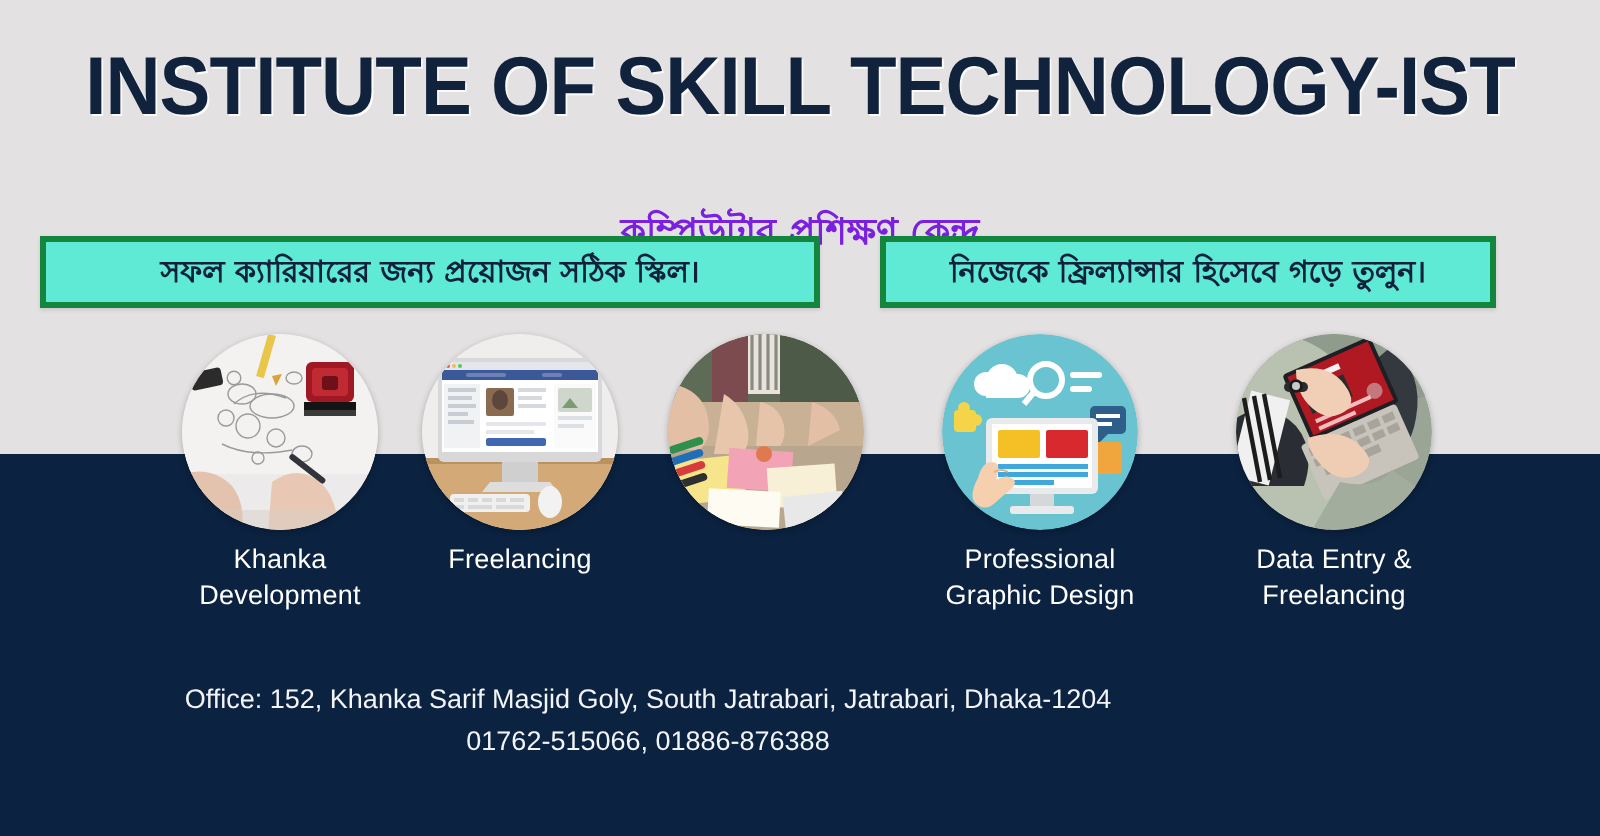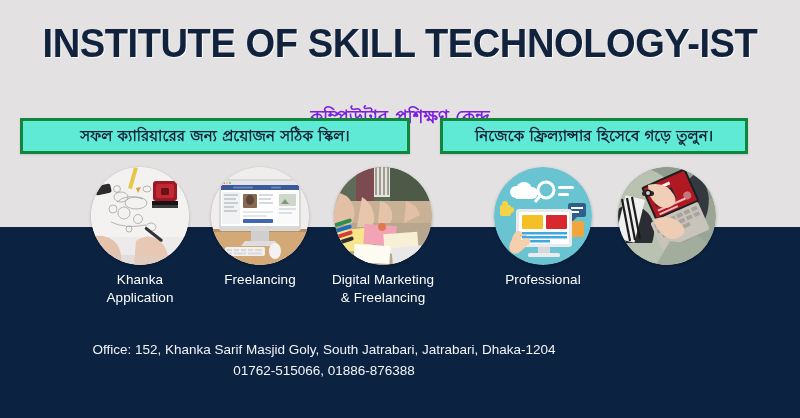--- a/index.html
+++ b/index.html
@@ -73,21 +73,21 @@
     position:absolute;top:104px;left:-22px;width:142px;
     text-align:center;
     color:#ffffff;
     font-family:"Liberation Sans","DejaVu Sans",sans-serif;
     font-size:13.5px;line-height:1.33;
     letter-spacing:0.1px;
   }
   #svc-0{left:91px;}
   #svc-1{left:211px;}
   #svc-2{left:334px;}
-  #svc-3{left:494px;}
+  #svc-3{left:471px;}
   #svc-4{left:618px;}
   
   #footer{
     position:absolute;left:0;top:340px;width:648px;
     text-align:center;color:#f2f4f7;
     font-family:"Liberation Sans","DejaVu Sans",sans-serif;
     font-size:13.5px;line-height:1.55;
   }
   #footer div{white-space:nowrap;}
 </style>
@@ -142,21 +142,21 @@
           <polygon points="45,21 50,20 47,26" fill="#d8a33a"></polygon>
           <path d="M-5 72 q18 -8 30 4 q8 10 4 28 l-36 0 z" fill="#e3c2ae"></path>
           <path d="M45 74 q14 -10 26 2 q8 10 6 24 l-34 0 z" fill="#e8c8b4"></path>
           <rect x="52" y="66" width="22" height="3" rx="1.5" fill="#31343a" transform="rotate(38 63 67)"></rect>
           <rect x="0" y="88" width="98" height="10" fill="#d9cfc6" opacity="0.45"></rect>
         </g>
       </svg>
     </div>
     <div class="service-label">
       <div>Khanka</div>
-      <div>Application</div>
+      <div>Development</div>
     </div>
   </div>
 
   <div id="svc-1" class="service">
     <div class="circle">
       <svg viewBox="0 0 98 98" xmlns="http://www.w3.org/2000/svg">
         <defs>
             <clipPath id="c1">
               <circle cx="49" cy="49" r="49"></circle>
             </clipPath>
@@ -250,24 +250,20 @@
           <g>
             <rect x="0" y="54" width="18" height="4" rx="2" fill="#2f8f4e" transform="rotate(-18 8 56)"></rect>
             <rect x="0" y="60" width="18" height="4" rx="2" fill="#1f6fb8" transform="rotate(-18 8 62)"></rect>
             <rect x="1" y="66" width="18" height="4" rx="2" fill="#d83b3b" transform="rotate(-18 9 68)"></rect>
             <rect x="2" y="72" width="18" height="4" rx="2" fill="#2f2f2f" transform="rotate(-18 10 74)"></rect>
           </g>
           <circle cx="48" cy="60" r="4" fill="#e07a4e"></circle>
         </g>
       </svg>
     </div>
-    <div class="service-label">
-      <div>Digital Marketing</div>
-      <div>&amp; Freelancing</div>
-    </div>
   </div>
 
   <div id="svc-3" class="service">
     <div class="circle">
       <svg viewBox="0 0 98 98" xmlns="http://www.w3.org/2000/svg">
         <defs>
             <clipPath id="c3">
               <circle cx="49" cy="49" r="49"></circle>
             </clipPath>
           </defs>
@@ -310,20 +306,21 @@
           </g>
           <g>
             <path d="M18 72 q2 -8 7 -8 q4 0 3 5 l-1 4 q5 -3 8 -1 q3 2 0 5 l-8 7 q-5 5 -10 1 q-4 -4 1 -13 z" fill="#f6cfae"></path>
             <path d="M26 69 q4 -2 7 0" stroke="#e0b48e" stroke-width="1" fill="none"></path>
           </g>
         </g>
       </svg>
     </div>
     <div class="service-label">
       <div>Professional</div>
+      <div>Graphic Design</div>
     </div>
   </div>
 
   <div id="svc-4" class="service">
     <div class="circle">
       <svg viewBox="0 0 98 98" xmlns="http://www.w3.org/2000/svg">
         <defs>
             <clipPath id="c4">
               <circle cx="49" cy="49" r="49"></circle>
             </clipPath>
@@ -372,20 +369,24 @@
           </g>
           <path d="M30 18 q18 -4 26 10 q4 7 -2 11 q-8 5 -16 -2 q-8 -7 -8 -19 z" fill="#f0cfb6"></path>
           <path d="M36 52 q18 -6 28 6 q6 7 -2 12 q-10 5 -18 -3 q-8 -8 -8 -15 z" fill="#eecdb4"></path>
           <rect x="24" y="24" width="12" height="5" rx="2.5" fill="#2b2b2b"></rect>
           <circle cx="30" cy="26" r="3.4" fill="#1a1a1a"></circle>
           <circle cx="30" cy="26" r="2" fill="#c9c9c9"></circle>
           <path d="M52 74 q18 4 26 -6 l20 14 l0 16 l-60 0 z" fill="#a3ad9e"></path>
         </g>
       </svg>
     </div>
+    <div class="service-label">
+      <div>Data Entry &amp;</div>
+      <div>Freelancing</div>
+    </div>
   </div>
 
   <div id="footer">
     <div>Office: 152, Khanka Sarif Masjid Goly, South Jatrabari, Jatrabari, Dhaka-1204</div>
     <div>01762-515066, 01886-876388</div>
   </div>
 
 </div>
 
 </body></html>

